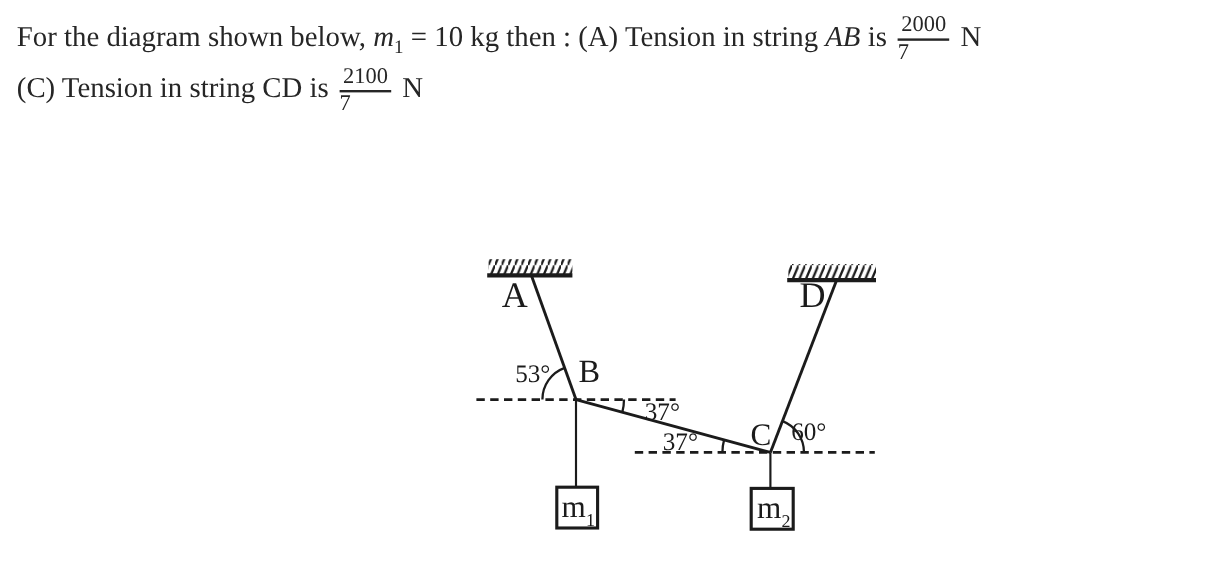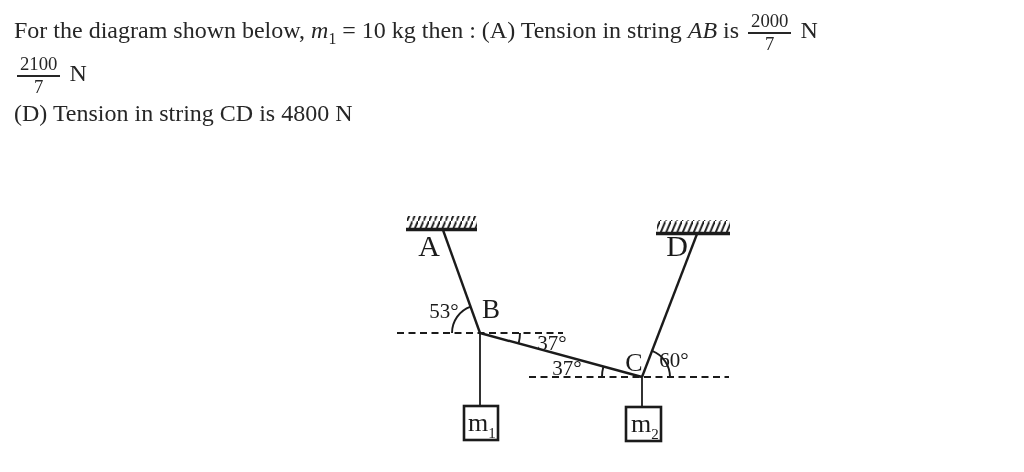--- a/index.html
+++ b/index.html
@@ -23,21 +23,21 @@
   }
   .qline { margin: 0; }
   .it { font-style: italic; }
   .question sub {
     font-size: 0.66em;
     line-height: 0;
   }
   .frac {
     display: inline-block;
     vertical-align: middle;
-    text-align: center;
+    text-align: left;
     line-height: 1.1;
     font-size: 0.78em;
     margin: 0 3px;
   }
   .frac .num {
     display: block;
     border-bottom: 2px solid #262626;
     padding: 0 3px 0 3px;
   }
   .frac .den { display: block; }
@@ -51,22 +51,21 @@
     fill: #1b1b1b;
   }
 </style>
 </head>
 <body>
 
 <div class="page">
 
   <div class="question">
     <p class="qline"><span>For the diagram shown below, </span><span class="it">m</span><sub>1</sub><span> = 10 kg then : (A) Tension in string </span><span class="it">AB</span><span> is </span><span class="frac"><span class="num">2000</span><span class="den">7</span></span><span> N</span></p>
-    <p class="qline"><span class="frac"><span class="num">2100</span><span class="den">7</span></span><span> N</span></p>
-    <p class="qline">(D) Tension in string CD is 4800 N</p>
+    <p class="qline"><span>(C) Tension in string CD is </span><span class="frac"><span class="num">2100</span><span class="den">7</span></span><span> N</span></p>
   </div>
 
   <svg class="diagram" width="1024" height="472" viewBox="0 0 1024 472">
     <defs>
       <pattern id="hatch" width="5.5" height="13" patternUnits="userSpaceOnUse">
         <line x1="0" y1="13" x2="5.5" y2="0" stroke="#1b1b1b" stroke-width="1.9"></line>
       </pattern>
     </defs>
 
     <rect x="407" y="216" width="70" height="13" fill="url(#hatch)"></rect>

